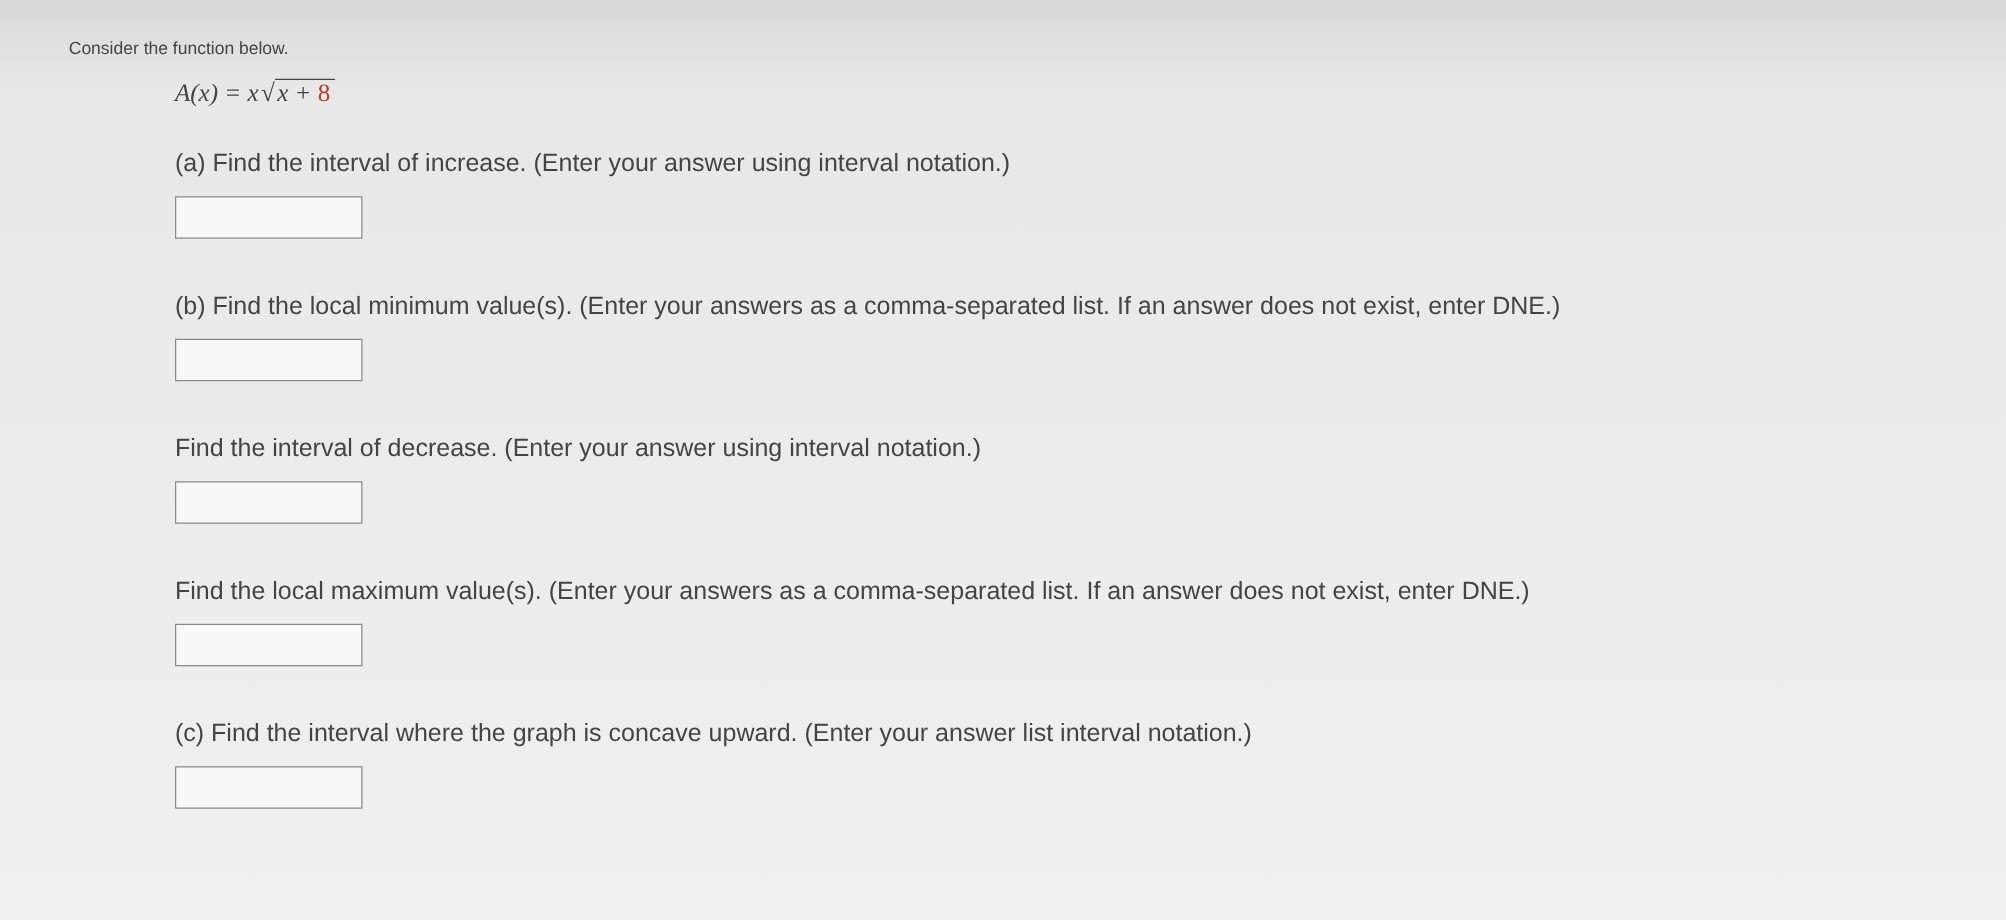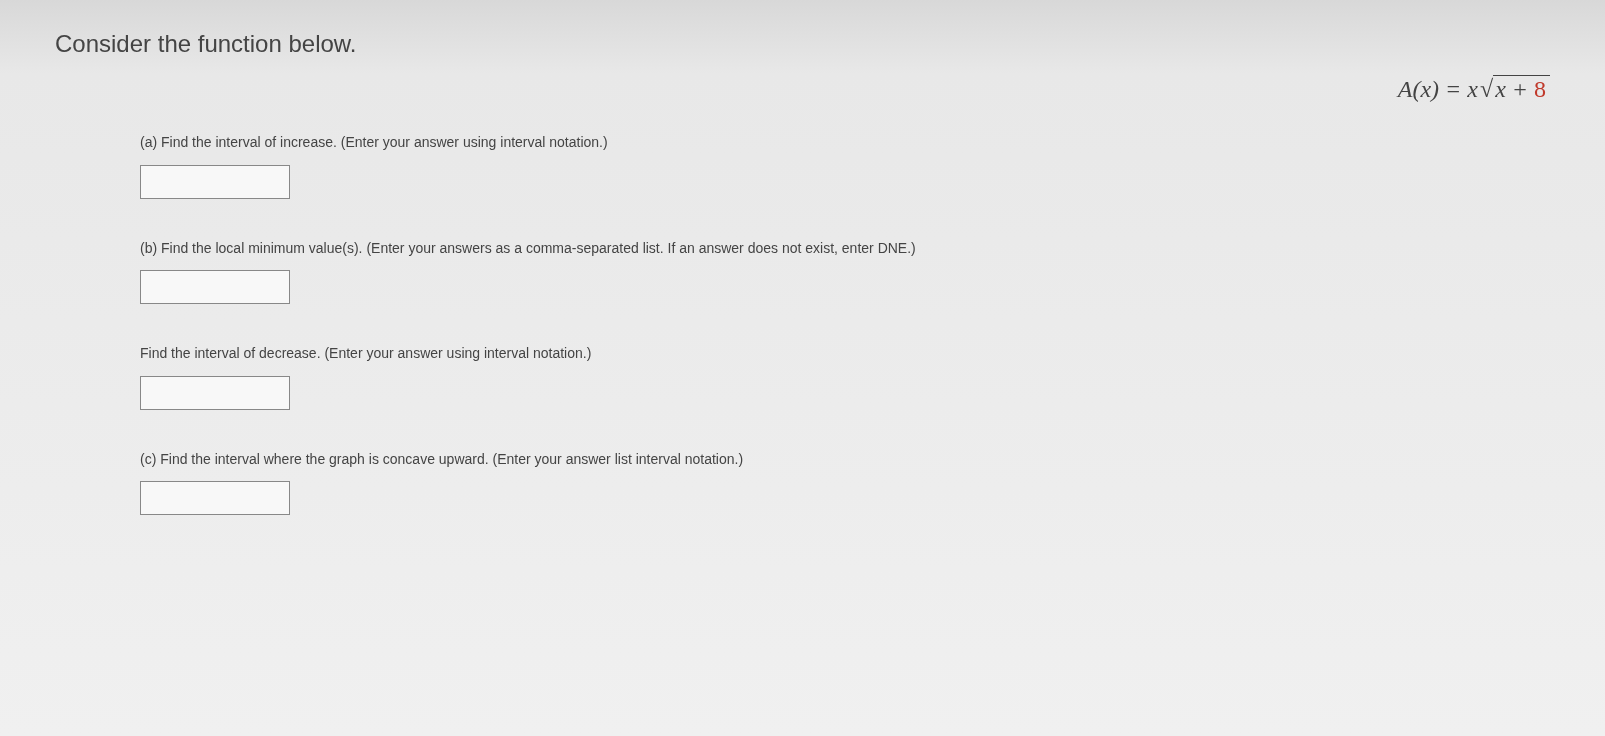--- a/index.html
+++ b/index.html
@@ -12,32 +12,31 @@
       background: linear-gradient(180deg, #d8d8d8 0%, #e8e8e8 10%, #f0f0f0 100%);
       width: 1605px;
       height: 736px;
       padding: 0;
       color: #333;
     }
     .container {
       padding: 30px 55px 20px 55px;
     }
     .intro-text {
-      font-size: 24px;
+      font-size: 14px;
       color: #444;
       margin-bottom: 18px;
     }
     .function-def {
-      font-size: 24px;
+      font-size: 20px;
       color: #444;
       margin-left: 85px;
       margin-bottom: 30px;
       font-style: italic;
       font-family: 'Times New Roman', serif;
-      text-align: right;
     }
     .function-def .fn-name {
       font-style: italic;
     }
     .function-def .sqrt-wrap {
       display: inline-block;
       position: relative;
       padding-left: 2px;
     }
     .function-def .sqrt-sym {
@@ -49,21 +48,21 @@
     }
     .const {
       color: #c0392b;
       font-style: normal;
     }
     .question-block {
       margin-left: 85px;
       margin-bottom: 40px;
     }
     .question-text {
-      font-size: 14px;
+      font-size: 20px;
       color: #444;
       margin-bottom: 12px;
       line-height: 1.4;
     }
     .answer-input {
       width: 150px;
       height: 34px;
       border: 1px solid #888;
       background: #f8f8f8;
       font-size: 15px;
@@ -89,19 +88,23 @@
   <div class="question-block">
     <div class="question-text">(b) Find the local minimum value(s). (Enter your answers as a comma-separated list. If an answer does not exist, enter DNE.)</div>
     <input type="text" class="answer-input" style="">
   </div>
 
   <div class="question-block">
     <div class="question-text">Find the interval of decrease. (Enter your answer using interval notation.)</div>
     <input type="text" class="answer-input" style="">
   </div>
 
+  <div class="question-block">
+    <div class="question-text">Find the local maximum value(s). (Enter your answers as a comma-separated list. If an answer does not exist, enter DNE.)</div>
+    <input type="text" class="answer-input" style="">
+  </div>
 
   <div class="question-block" style="margin-bottom:10px;">
     <div class="question-text">(c) Find the interval where the graph is concave upward. (Enter your answer list interval notation.)</div>
     <input type="text" class="answer-input" style="">
   </div>
 
 </div>
 
 </body></html>

